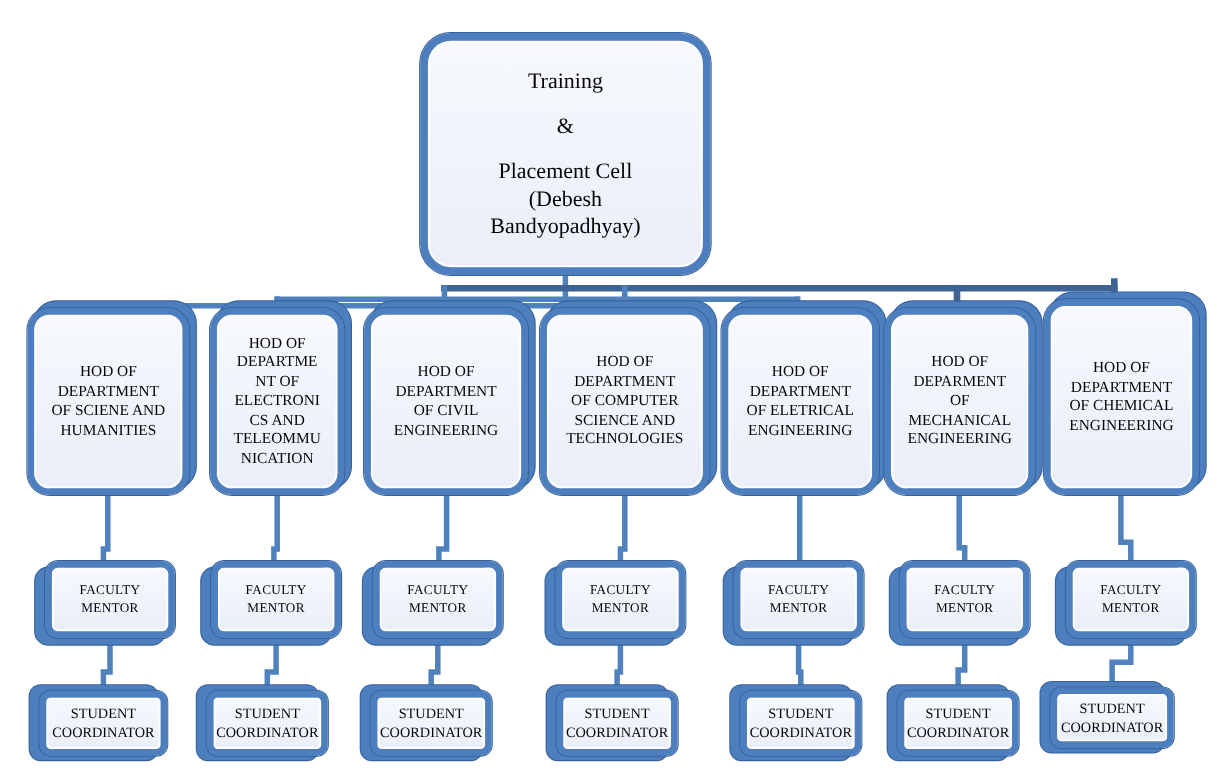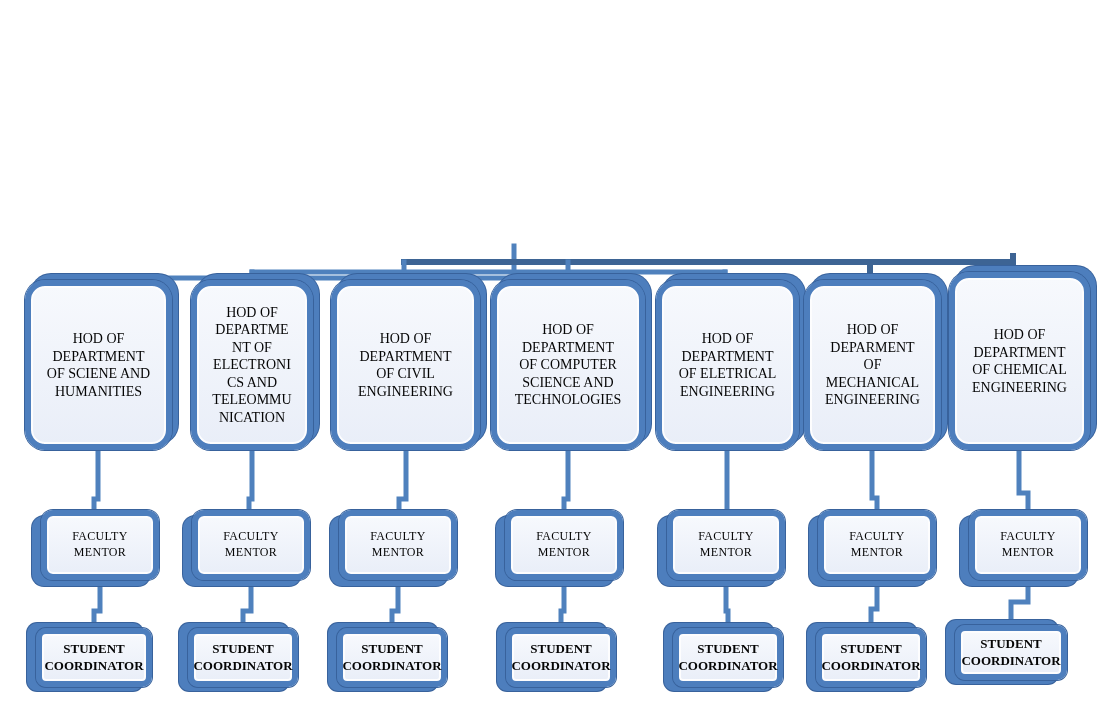--- a/index.html
+++ b/index.html
@@ -33,21 +33,21 @@
 
   
   .hod .front{border-radius:20px;font-size:14px;line-height:1.25;}
   .hod .back{inset:-6px -6px 6px 6px;border-radius:20px;}
 
   
   .faculty .front{border-radius:12px;font-size:12px;line-height:1.3;letter-spacing:.3px;}
   .faculty .back{inset:6px 9px -6px -9px;border-radius:12px;}
 
   
-  .student .front{border-radius:10px;font-size:13px;line-height:1.3;font-weight:bold;}
+  .student .front{border-radius:10px;font-size:13px;line-height:1.3;}
   .student .back{inset:-5px 9px -4px -9px;border-radius:10px;}
 
   path.wire{fill:none;stroke:#4f81bd;stroke-width:5;stroke-linecap:square;stroke-linejoin:miter;}
   path.wire.dark{stroke:#3d6494;stroke-width:6;}
 </style>
 </head>
 <body>
 
 <div id="canvas">
 
@@ -76,20 +76,29 @@
 
     <path class="wire" d="M100 578 L100 611 L94 611 L94 628"></path>
     <path class="wire" d="M251 578 L251 611 L243 611 L243 628"></path>
     <path class="wire" d="M398 578 L398 611 L392 611 L392 628"></path>
     <path class="wire" d="M564 578 L564 611 L561 611 L561 628"></path>
     <path class="wire" d="M726 578 L726 611 L728 611 L728 628"></path>
     <path class="wire" d="M877 578 L877 609 L871 609 L871 628"></path>
     <path class="wire" d="M1028 578 L1028 602 L1011 602 L1011 628"></path>
   </svg>
 
+  <div class="node root" style="left:382px;top:30px;width:264px;height:220px">
+    <div class="front">
+      <p>Training</p>
+      <p>&amp;</p>
+      <p>Placement Cell
+(Debesh
+Bandyopadhyay)</p>
+    </div>
+  </div>
 
   <div class="node hod" style="left:25px;top:280px;width:147px;height:170px">
     <div class="back"></div>
     <div class="front">
         <span class="label">HOD OF
 DEPARTMENT
 OF SCIENE AND
 HUMANITIES</span>
       </div>
   </div>

